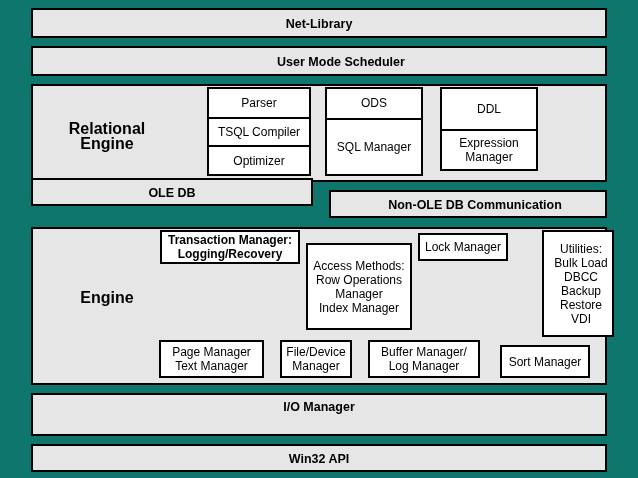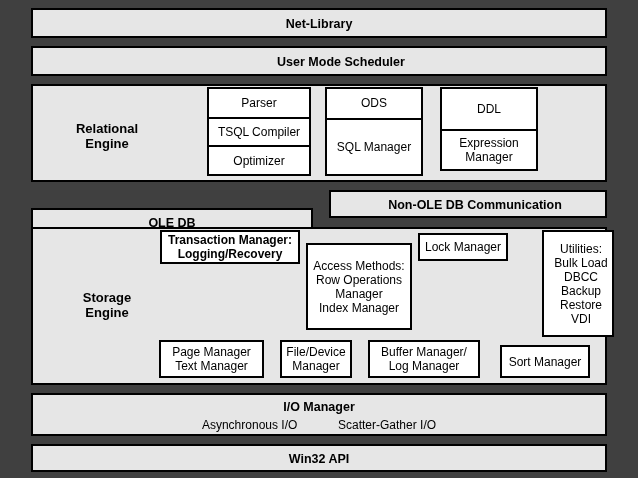--- a/index.html
+++ b/index.html
@@ -9,21 +9,21 @@
     background: #ffffff;
   }
   body {
     font-family: "Liberation Sans", sans-serif;
     -webkit-font-smoothing: antialiased;
   }
   #canvas {
     position: relative;
     width: 638px;
     height: 478px;
-    background: #404040;
+    background: #0f766e;
     overflow: hidden;
   }
 
   
   .band {
     position: absolute;
     background: #e6e6e6;
     border: 2px solid #000000;
     box-sizing: border-box;
   }
@@ -60,21 +60,21 @@
     position: absolute;
     width: 100%;
     text-align: center;
     font-weight: bold;
     font-size: 12.5px;
     color: #000000;
   }
   .side-label {
     position: absolute;
     font-weight: bold;
-    font-size: 13px;
+    font-size: 16px;
     line-height: 15px;
     color: #000000;
     text-align: center;
   }
   .sub-row {
     position: absolute;
     width: 100%;
     text-align: center;
     font-size: 12px;
     color: #000000;
@@ -131,32 +131,31 @@
   <div class="box" style="left:440px; top:87px; width:98px; height:84px;">
     <div class="cell" style="height:42px;">
         <span>DDL</span>
       </div>
     <div class="cell divider-top" style="height:42px; flex-direction:column;">
       <span class="stack-line">Expression</span>
       <span class="stack-line">Manager</span>
     </div>
   </div>
 
-  <div class="band" style="left:31px; top:208px; width:282px; height:28px;">
+  <div class="band" style="left:31px; top:178px; width:282px; height:28px;">
     <div class="band-title" style="top:6px;">OLE DB</div>
   </div>
 
   <div class="band" style="left:329px; top:190px; width:278px; height:28px;padding-left:7px;">
     <div class="band-title" style="top:6px;">Non-OLE DB Communication</div>
   </div>
 
   <div class="band" style="left:31px; top:227px; width:576px; height:158px;">
 
     <div class="side-label" style="left:14px; top:61px; width:120px;">
-      <span class="stack-line">Storage</span>
       <span class="stack-line">Engine</span>
     </div>
   </div>
 
   <div class="box" style="left:160px; top:230px; width:140px; height:34px;font-weight:bold;">
     <span class="stack-line">Transaction Manager:</span>
     <span class="stack-line">Logging/Recovery</span>
   </div>
 
   <div class="box" style="left:306px; top:243px; width:106px; height:87px;">
@@ -193,24 +192,19 @@
     <span class="stack-line">Buffer Manager/</span>
     <span class="stack-line">Log Manager</span>
   </div>
 
   <div class="box" style="left:500px; top:345px; width:90px; height:33px;">
     <span>Sort Manager</span>
   </div>
 
   <div class="band" style="left:31px; top:393px; width:576px; height:43px;">
     <div class="band-title" style="top:5px;">I/O Manager</div>
-    <div class="sub-row" style="top:23px;">
-      <span>Asynchronous I/O</span>
-      <span class="gap-lg"></span>
-      <span>Scatter-Gather I/O</span>
-    </div>
   </div>
 
   <div class="band" style="left:31px; top:444px; width:576px; height:28px;">
     <div class="band-title" style="top:6px;">Win32 API</div>
   </div>
 
 </div>
 
 </body></html>

